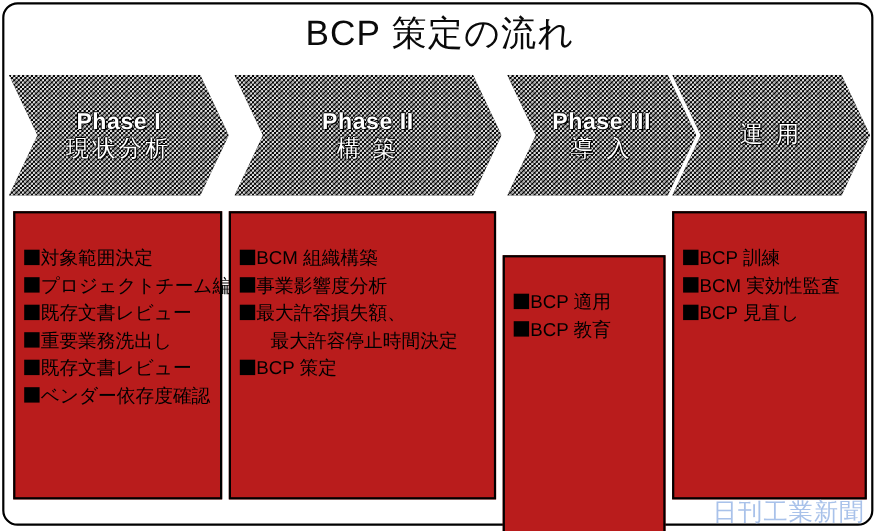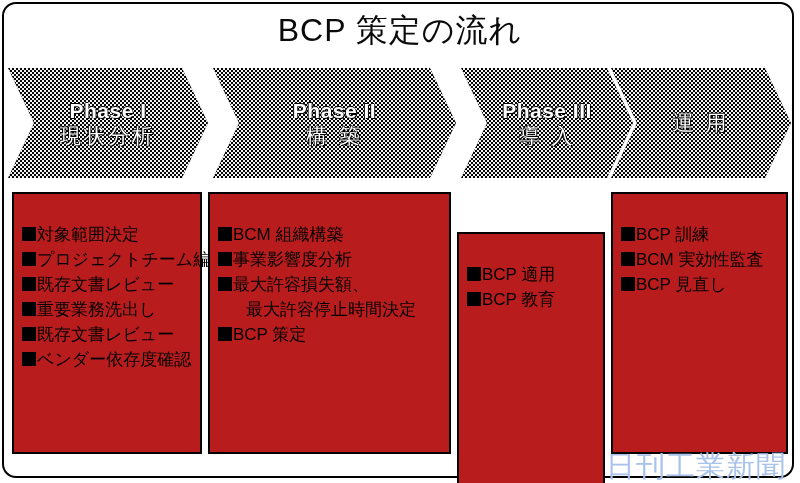--- a/index.html
+++ b/index.html
@@ -137,21 +137,21 @@
   }
   .item.cont .txt {
     padding-left: 13px;
   }
 
   
   .watermark {
     position: absolute;
     right: 14px;
     bottom: 4px;
-    font-size: 29px;
+    font-size: 22px;
     line-height: 26px;
     letter-spacing: 1px;
     color: #a9c2ea;
     font-weight: 400;
     white-space: nowrap;
   }
 </style>
 </head>
 <body>
 

